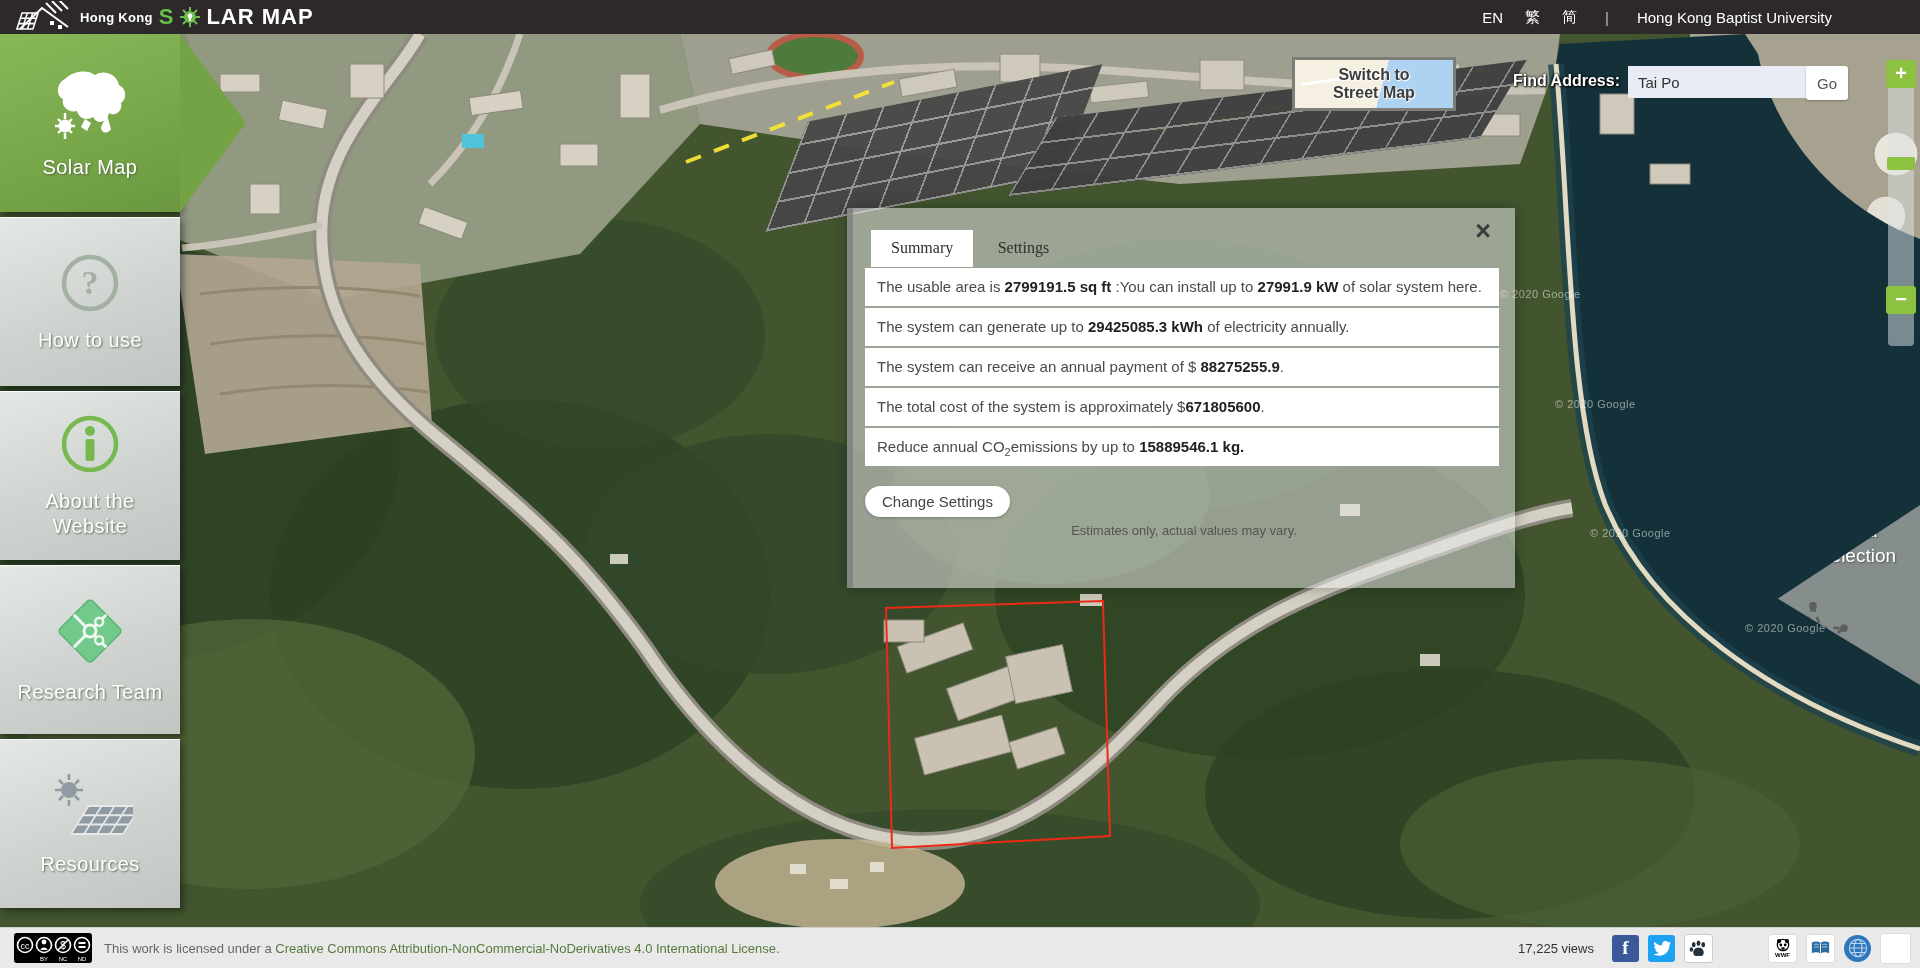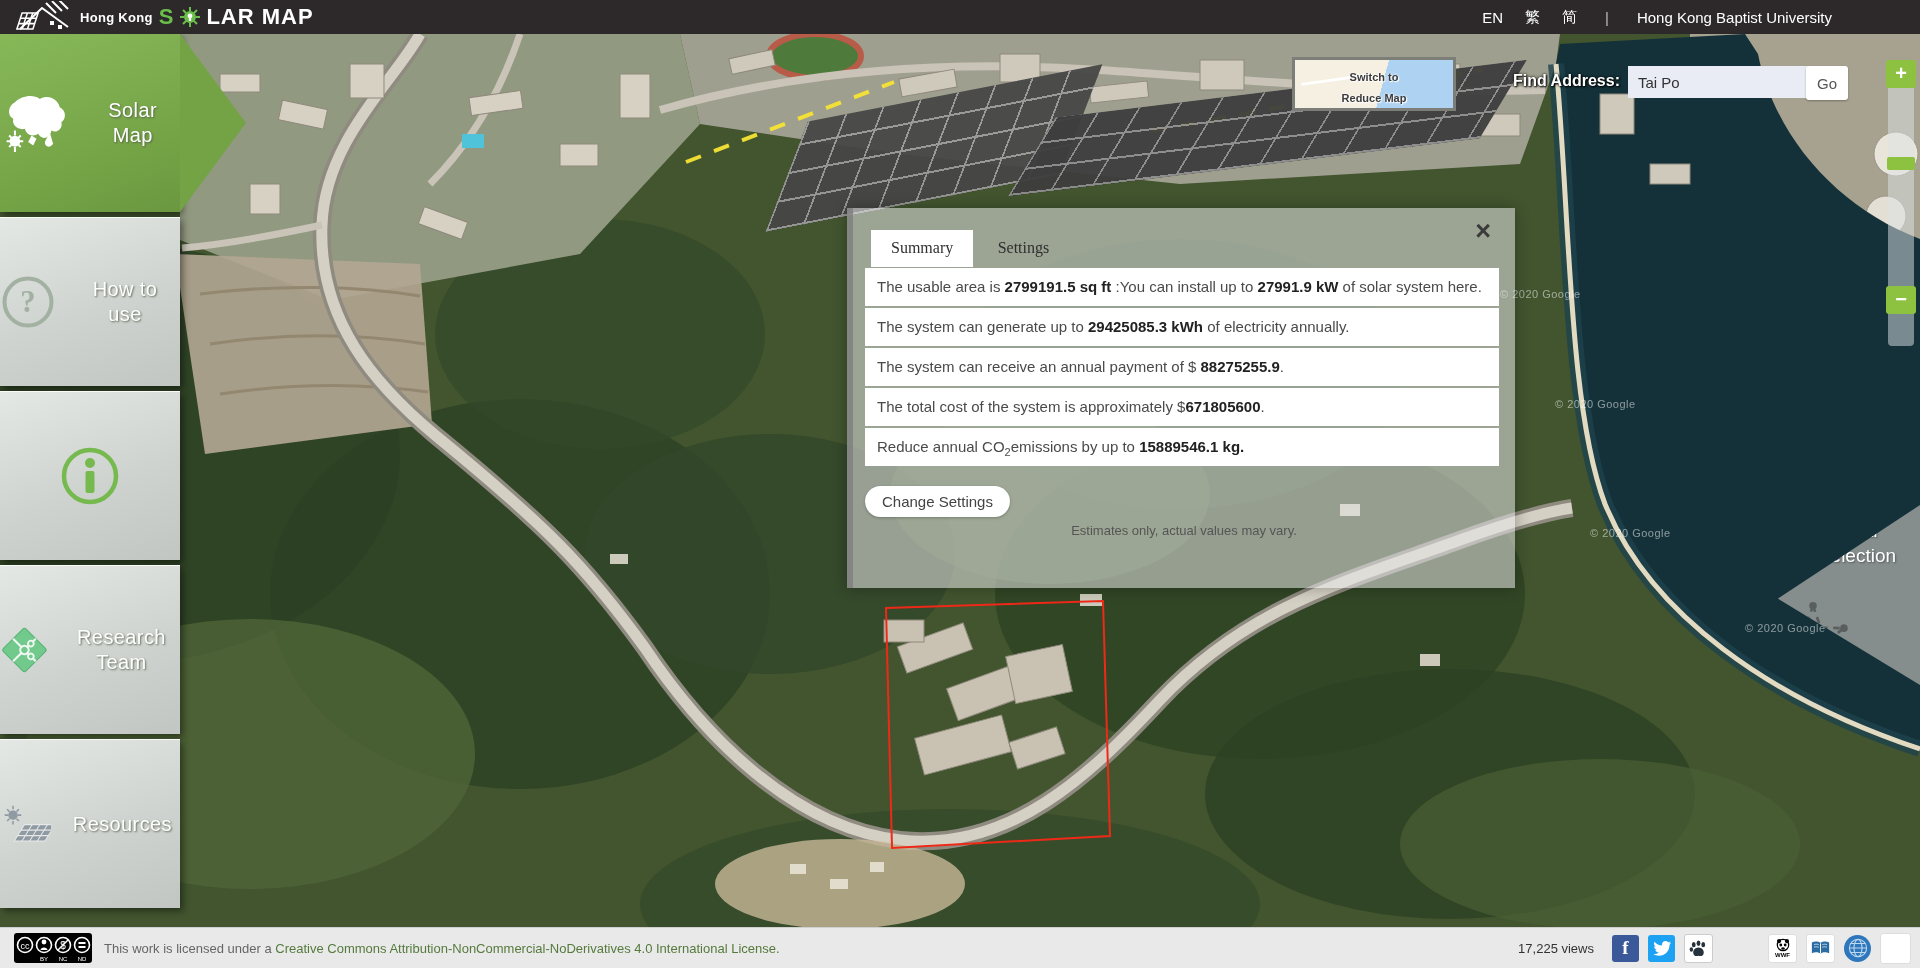--- a/index.html
+++ b/index.html
@@ -10,21 +10,21 @@
   #brand{display:flex;align-items:center;gap:6px;padding-left:12px;}
   #brand .hk{color:#fff;font-size:13px;font-weight:bold;letter-spacing:.3px;}
   #brand .solar-s{color:#6abf4b;font-size:22px;font-weight:bold;letter-spacing:1px;}
   #brand .solar-rest{color:#fff;font-size:22px;font-weight:bold;letter-spacing:1px;}
   #header-right{margin-left:auto;display:flex;align-items:center;gap:22px;padding-right:88px;color:#fff;}
   #header-right .lang{font-size:15px;cursor:pointer;}
   #header-right .divider{color:#bbb;font-size:15px;padding:0 6px;}
   #header-right .univ{font-size:15px;}
   
   #sidebar{position:absolute;left:0;top:34px;width:180px;z-index:40;}
-  .tile{position:relative;width:180px;display:flex;flex-direction:row;align-items:center;
+  .tile{position:relative;width:180px;display:flex;flex-direction:column;align-items:center;
     justify-content:center;gap:14px;box-shadow:3px 3px 7px rgba(0,0,0,.45);}
   .tile.green{height:178px;background:linear-gradient(160deg,#87b858 0%,#74a346 70%,#6a9740 100%);margin-bottom:0;}
   .tile.green::after{content:"";position:absolute;left:180px;top:0;width:0;height:0;
     border-top:89px solid transparent;border-bottom:89px solid transparent;border-left:66px solid #74a346;}
   .tile.gray{height:168px;margin-top:5px;
     background:linear-gradient(160deg,#e4e8e4 0%,#cfd3cf 55%,#c2c6c2 100%);
     border-top:1px solid rgba(255,255,255,.9);}
   .tile .label{color:#fff;font-size:20px;letter-spacing:.4px;text-align:center;line-height:1.25;
     text-shadow:1px 1px 2px rgba(80,90,70,.85);padding:0 8px;}
   
@@ -37,22 +37,22 @@
   #panels-a{left:784px;top:64px;width:300px;height:100px;transform:rotate(-11deg) skewX(-32deg);}
   #panels-b{left:1030px;top:58px;width:475px;height:72px;transform:rotate(-7deg) skewX(-38deg);
     background-image:repeating-linear-gradient(90deg,#8e8e8e 0 2px,transparent 2px 42px),
       repeating-linear-gradient(0deg,#8e8e8e 0 2px,transparent 2px 24px);background-color:#3e3e3e;}
   .watermark{position:absolute;color:rgba(255,255,255,.5);font-size:11px;letter-spacing:.5px;}
   
   #switch-btn{position:absolute;left:1292px;top:23px;width:158px;height:48px;border:3px solid #7e7e78;
     background:linear-gradient(105deg,#f6f0e2 0 55%,#aed3f2 55% 100%);
     display:flex;flex-direction:column;align-items:center;justify-content:center;cursor:pointer;}
   #switch-btn::before{content:"";position:absolute;left:6px;top:18px;width:70px;height:3px;background:#fff;transform:rotate(-8deg);}
-  #switch-btn span{color:#3c3c3c;font-size:11px;font-weight:bold;line-height:1.15;
-    text-shadow:0 0 3px #fff,1px 1px 1px #fff;z-index:1;margin-top:8px;}
+  #switch-btn span{color:#3c3c3c;font-size:16px;font-weight:bold;line-height:1.15;
+    text-shadow:0 0 3px #fff,1px 1px 1px #fff;z-index:1;}
   
   #find-label{position:absolute;left:1513px;top:38px;color:#fff;font-size:16px;font-weight:bold;
     text-shadow:0 0 3px #000,1px 1px 2px #000;}
   #address-input{position:absolute;left:1628px;top:32px;width:162px;height:32px;border:none;
     background:#e9ebf5;font-size:15px;color:#333;padding:0 10px;font-family:"Liberation Sans",sans-serif;}
   #go-btn{position:absolute;left:1806px;top:32px;width:42px;height:34px;background:#fff;border:none;
     border-radius:3px;font-size:15px;color:#555;cursor:pointer;box-shadow:0 1px 2px rgba(0,0,0,.3);}
   
   #zoom-track{position:absolute;left:1888px;top:26px;width:26px;height:286px;
     background:rgba(222,227,229,.5);border-radius:4px;}
@@ -207,21 +207,21 @@
   <div id="panels-a" class="panels"></div>
   <div id="panels-b" class="panels"></div>
 
   <div class="watermark" style="left:1500px;top:254px">© 2020 Google</div>
   <div class="watermark" style="left:1555px;top:364px">© 2020 Google</div>
   <div class="watermark" style="left:1590px;top:493px">© 2020 Google</div>
   <div class="watermark" style="left:1745px;top:588px">© 2020 Google</div>
 
   <div id="switch-btn">
     <span>Switch to</span>
-    <span>Reduce Map</span>
+    <span>Street Map</span>
   </div>
 
   <div id="find-label">Find Address:</div>
   <input id="address-input" type="text" value="Tai Po" style="">
   <button id="go-btn">Go</button>
 
   <div id="zoom-track"></div>
   <div id="zoom-in" class="zoom-btn">+</div>
   <div id="zoom-handle"></div>
   <div id="zoom-out" class="zoom-btn">−</div>
@@ -326,20 +326,21 @@
     </svg>
     <div class="label">How to use</div>
   </div>
 
   <div class="tile gray">
     <svg width="62" height="62" viewBox="0 0 62 62">
       <circle cx="31" cy="31" r="26" fill="none" stroke="#76b94e" stroke-width="4.5"></circle>
       <circle cx="31" cy="18" r="5" fill="#76b94e"></circle>
       <rect x="26.5" y="26" width="9" height="22" rx="2" fill="#76b94e"></rect>
     </svg>
+    <div class="label">About the Website</div>
   </div>
 
   <div class="tile gray">
     <svg width="70" height="70" viewBox="0 0 70 70">
       <g transform="rotate(45 35 35)">
         <rect x="12" y="12" width="46" height="46" rx="4" fill="#72c98c" stroke="#58b374" stroke-width="1.5"></rect>
         <path d="M35 12 V30 M35 40 V58 M12 35 H30 M40 35 H58" stroke="#eef8f0" stroke-width="3"></path>
         <circle cx="35" cy="35" r="6" fill="#72c98c" stroke="#eef8f0" stroke-width="3"></circle>
         <circle cx="35" cy="22" r="4" fill="#72c98c" stroke="#eef8f0" stroke-width="2.5"></circle>
         <circle cx="48" cy="35" r="4" fill="#72c98c" stroke="#eef8f0" stroke-width="2.5"></circle>

